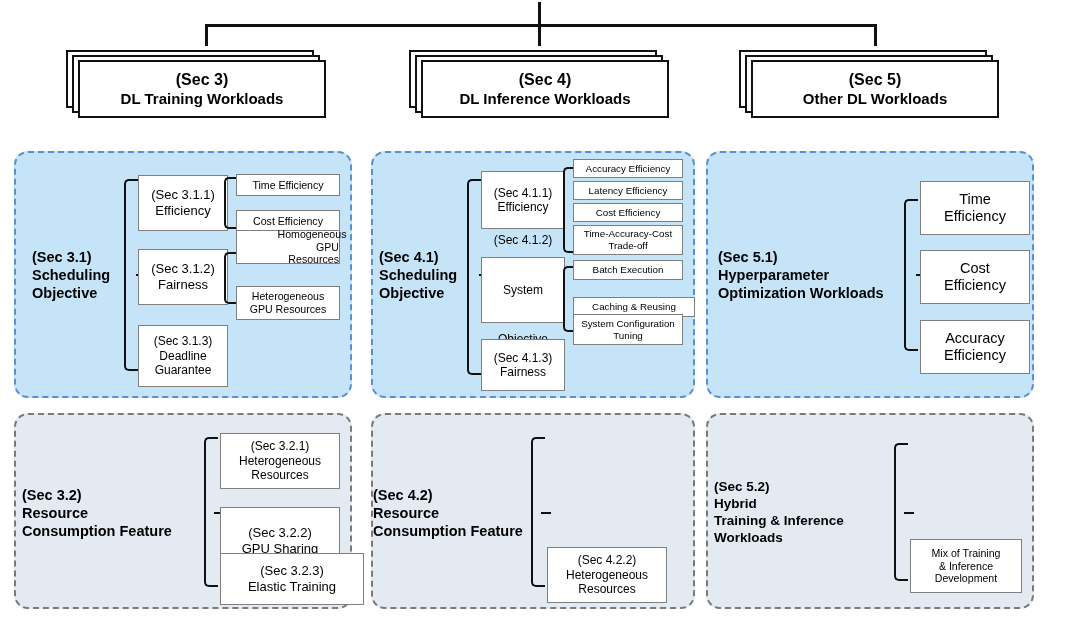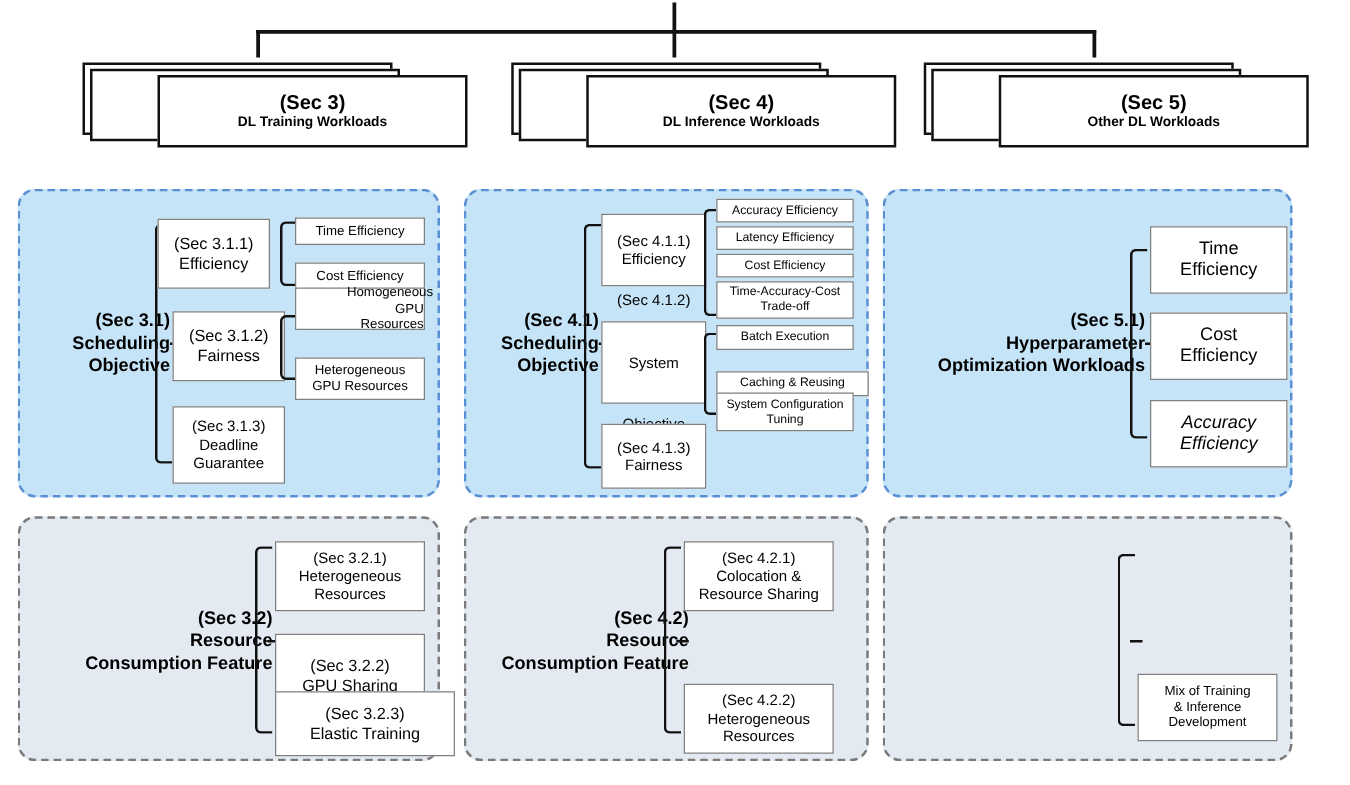--- a/index.html
+++ b/index.html
@@ -11,33 +11,33 @@
   #stage{position:absolute;left:0;top:0;width:1080px;height:628px;}
 
   
   .root-stem{position:absolute;background:#111;}
 
   
   .hdr-wrap{position:absolute;}
   .hdr-shadow{position:absolute;background:#fff;border:2.5px solid #111;box-sizing:border-box;}
   .hdr-box{position:absolute;background:#fff;border:2.5px solid #111;box-sizing:border-box;
            display:flex;flex-direction:column;align-items:center;justify-content:center;
-           font-weight:bold;line-height:1.22;text-align:center;margin-left:48px;}
+           font-weight:bold;line-height:1.22;text-align:center;}
   .hdr-sec{font-size:16px;}
-  .hdr-title{font-size:11px;}
+  .hdr-title{font-size:15px;}
 
   
   .panel{position:absolute;box-sizing:border-box;border-radius:14px;}
   .panel.top{background:#c6e4f7;border:2px dashed #5b8fd4;}
   .panel.bot{background:#e3eaf2;border:2px dashed #7a7a7a;}
 
   
   .parent-label{position:absolute;text-align:center;font-weight:bold;font-size:14.5px;
                 line-height:1.25;display:flex;flex-direction:column;justify-content:center;
-                align-items:flex-end;}
+                align-items:flex-start;}
   .parent-label.small{font-size:13.5px;}
 
   
   .node{position:absolute;background:#fff;border:1.6px solid #7f7f7f;box-sizing:border-box;
         display:flex;flex-direction:column;align-items:center;justify-content:center;
         text-align:center;line-height:1.2;}
   .node .ln{display:block;}
   .n15{font-size:14.5px;}
   .n13{font-size:13px;}
   .n12{font-size:12px;}
@@ -94,21 +94,21 @@
   <div class="panel top" style="left:14px;top:151px;width:338px;height:247px;">
 
     <div class="parent-label" style="left:16px;top:82px;width:104px;height:80px;">
       <span class="ln">(Sec 3.1)</span>
       <span class="ln">Scheduling</span>
       <span class="ln">Objective</span>
     </div>
     <div class="stub" style="left:120px;top:121px;width:10px;"></div>
     <div class="bracket" style="left:108px;top:26px;width:14px;height:192px;"></div>
 
-    <div class="node n13" style="left:110px;top:22px;width:90px;height:56px;">
+    <div class="node n13" style="left:122px;top:22px;width:90px;height:56px;">
       <span class="ln">(Sec 3.1.1)</span>
       <span class="ln">Efficiency</span>
     </div>
     <div class="bracket" style="left:208px;top:24px;width:12px;height:52px;"></div>
     <div class="node n11" style="left:220px;top:21px;width:104px;height:22px;">
       <span class="ln">Time Efficiency</span>
     </div>
     <div class="node n11" style="left:220px;top:57px;width:104px;height:22px;">
       <span class="ln">Cost Efficiency</span>
     </div>
@@ -197,21 +197,21 @@
     <div class="bracket" style="left:196px;top:46px;width:14px;height:152px;"></div>
 
     <div class="node n15" style="left:212px;top:28px;width:110px;height:54px;">
       <span class="ln">Time</span>
       <span class="ln">Efficiency</span>
     </div>
     <div class="node n15" style="left:212px;top:97px;width:110px;height:54px;">
       <span class="ln">Cost</span>
       <span class="ln">Efficiency</span>
     </div>
-    <div class="node n15" style="left:212px;top:167px;width:110px;height:54px;font-style:italic;">
+    <div class="node n15" style="left:212px;top:167px;width:110px;height:54px;">
       <span class="ln">Accuracy</span>
       <span class="ln">Efficiency</span>
     </div>
   </div>
 
   <div class="panel bot" style="left:14px;top:413px;width:338px;height:196px;">
 
     <div class="parent-label" style="left:6px;top:58px;width:196px;height:80px;">
       <span class="ln">(Sec 3.2)</span>
       <span class="ln">Resource</span>
@@ -238,34 +238,35 @@
   <div class="panel bot" style="left:371px;top:413px;width:324px;height:196px;">
 
     <div class="parent-label" style="left:0px;top:58px;width:178px;height:80px;">
       <span class="ln">(Sec 4.2)</span>
       <span class="ln">Resource</span>
       <span class="ln">Consumption Feature</span>
     </div>
     <div class="stub" style="left:168px;top:97px;width:10px;"></div>
     <div class="bracket" style="left:158px;top:22px;width:14px;height:150px;"></div>
 
-    <div class="node n12" style="left:174px;top:18px;width:120px;height:56px;">
-      <span class="ln">(Sec 4.2.1)</span>
-      <span class="ln">Colocation &amp;</span>
-      <span class="ln">Resource Sharing</span>
-    </div>
     <div class="node n12" style="left:174px;top:132px;width:120px;height:56px;">
       <span class="ln">(Sec 4.2.2)</span>
       <span class="ln">Heterogeneous</span>
       <span class="ln">Resources</span>
     </div>
   </div>
 
   <div class="panel bot" style="left:706px;top:413px;width:328px;height:196px;">
 
+    <div class="parent-label small" style="left:6px;top:48px;width:190px;height:100px;">
+      <span class="ln">(Sec 5.2)</span>
+      <span class="ln">Hybrid</span>
+      <span class="ln">Training &amp; Inference</span>
+      <span class="ln">Workloads</span>
+    </div>
     <div class="stub" style="left:196px;top:97px;width:10px;"></div>
     <div class="bracket" style="left:186px;top:28px;width:14px;height:138px;"></div>
 
     <div class="node n11" style="left:202px;top:124px;width:112px;height:54px;">
       <span class="ln">Mix of Training</span>
       <span class="ln">&amp; Inference</span>
       <span class="ln">Development</span>
     </div>
   </div>
 

